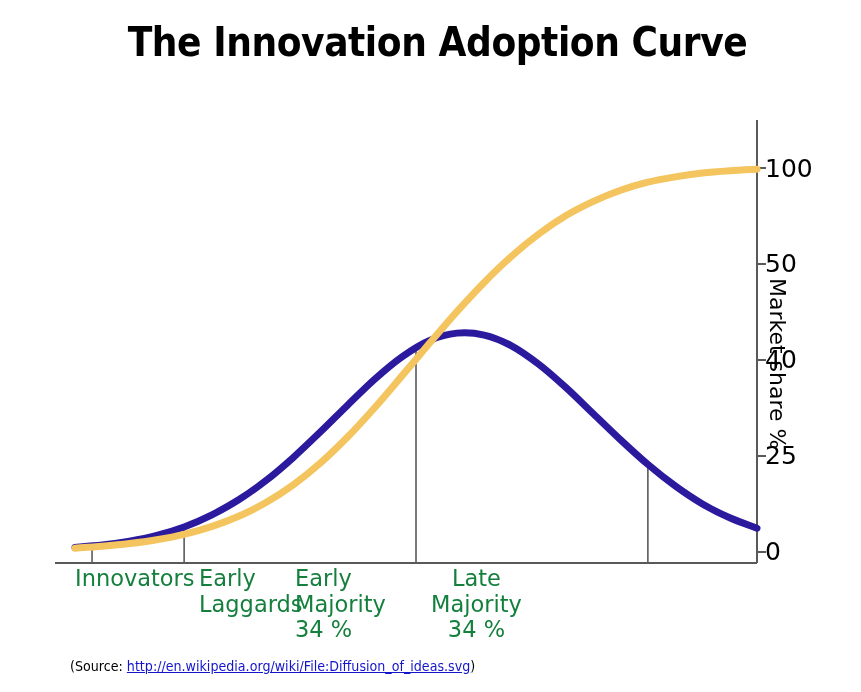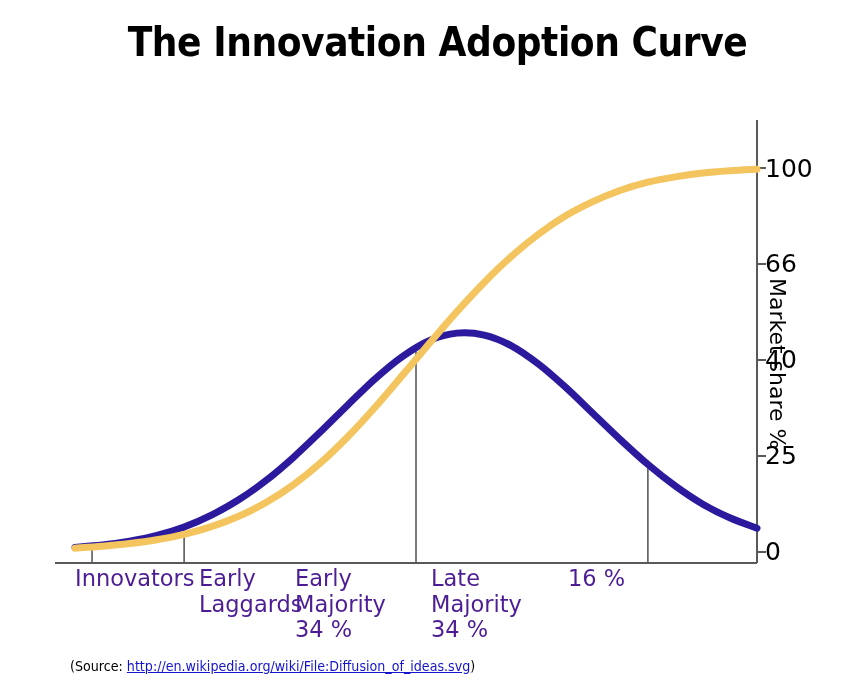--- a/index.html
+++ b/index.html
@@ -87,21 +87,21 @@
     white-space: nowrap;
     transform-origin: 0 0;
     transform: rotate(90deg);
   }
   .cat-block {
     position: absolute;
     top: 566px;
     font-family: "DejaVu Sans", "Liberation Sans", sans-serif;
     font-size: 22.5px;
     line-height: 25.5px;
-    color: #4c1d95;
+    color: #15803d;
     white-space: nowrap;
   }
   .cat-name { display: block; }
   .cat-pct  { display: block; }
   #source {
     position: absolute;
     left: 63px;
     top: 658px;
     font-family: "DejaVu Sans", "Liberation Sans", sans-serif;
     font-size: 13.5px;
@@ -140,21 +140,21 @@
           <line x1="409" y1="563" x2="409" y2="348.48" class="divider-line"></line>
           <line x1="640.88" y1="563" x2="640.88" y2="464.448" class="divider-line"></line>
         </g>
       <g id="curves-group">
           <path d="M 68.00 547.39 C 72.55 547.01, 86.19 546.11, 95.28 545.09 C 104.37 544.06, 113.47 542.85, 122.56 541.25 C 131.65 539.65, 140.75 537.86, 149.84 535.49 C 158.93 533.12, 168.03 530.43, 177.12 527.04 C 186.21 523.65, 195.31 519.68, 204.40 515.14 C 213.49 510.59, 222.59 505.54, 231.68 499.78 C 240.77 494.02, 249.87 487.62, 258.96 480.58 C 268.05 473.54, 277.15 465.66, 286.24 457.54 C 295.33 449.41, 304.43 440.58, 313.52 431.81 C 322.61 423.04, 331.71 413.76, 340.80 404.93 C 349.89 396.10, 358.99 386.88, 368.08 378.82 C 377.17 370.75, 386.27 362.94, 395.36 356.54 C 404.45 350.14, 413.55 344.32, 422.64 340.42 C 431.73 336.51, 440.83 334.02, 449.92 333.12 C 459.01 332.22, 468.11 332.93, 477.20 335.04 C 486.29 337.15, 495.39 340.93, 504.48 345.79 C 513.57 350.66, 522.67 357.25, 531.76 364.22 C 540.85 371.20, 549.95 379.39, 559.04 387.65 C 568.13 395.90, 577.23 405.06, 586.32 413.76 C 595.41 422.46, 604.51 431.42, 613.60 439.87 C 622.69 448.32, 631.79 456.77, 640.88 464.45 C 649.97 472.13, 659.07 479.36, 668.16 485.95 C 677.25 492.54, 686.35 498.69, 695.44 504.00 C 704.53 509.31, 713.63 513.79, 722.72 517.82 C 731.81 521.86, 745.45 526.46, 750.00 528.19" class="curve" stroke="#2B1A9E" stroke-width="7"></path>
           <path d="M 68.00 548.16 C 72.55 547.84, 86.19 547.01, 95.28 546.24 C 104.37 545.47, 113.47 544.64, 122.56 543.55 C 131.65 542.46, 140.75 541.25, 149.84 539.71 C 158.93 538.18, 168.03 536.51, 177.12 534.34 C 186.21 532.16, 195.31 529.66, 204.40 526.66 C 213.49 523.65, 222.59 520.32, 231.68 516.29 C 240.77 512.26, 249.87 507.71, 258.96 502.46 C 268.05 497.22, 277.15 491.39, 286.24 484.80 C 295.33 478.21, 304.43 470.91, 313.52 462.91 C 322.61 454.91, 331.71 446.08, 340.80 436.80 C 349.89 427.52, 358.99 417.47, 368.08 407.23 C 377.17 396.99, 386.27 386.05, 395.36 375.36 C 404.45 364.67, 413.55 353.73, 422.64 343.10 C 431.73 332.48, 440.83 321.73, 449.92 311.62 C 459.01 301.50, 468.11 291.65, 477.20 282.43 C 486.29 273.22, 495.39 264.38, 504.48 256.32 C 513.57 248.26, 522.67 240.83, 531.76 234.05 C 540.85 227.26, 549.95 221.06, 559.04 215.62 C 568.13 210.18, 577.23 205.63, 586.32 201.41 C 595.41 197.18, 604.51 193.47, 613.60 190.27 C 622.69 187.07, 631.79 184.45, 640.88 182.21 C 649.97 179.97, 659.07 178.37, 668.16 176.83 C 677.25 175.30, 686.35 174.02, 695.44 172.99 C 704.53 171.97, 713.63 171.33, 722.72 170.69 C 731.81 170.05, 745.45 169.41, 750.00 169.15" class="curve" stroke="#F4C45F" stroke-width="7"></path>
         </g>
     </svg>
 
     <div class="ytick-label" style="left:758px; top:156px;">100</div>
-    <div class="ytick-label" style="left:758px; top:251px;">66</div>
+    <div class="ytick-label" style="left:758px; top:251px;">50</div>
     <div class="ytick-label" style="left:758px; top:347px;">40</div>
     <div class="ytick-label" style="left:758px; top:443px;">25</div>
     <div class="ytick-label" style="left:758px; top:539px;">0</div>
 
     <div id="ylabel">Market share %</div>
 
     <div class="cat-block" style="left:68px;">
       <span class="cat-name">Innovators</span>
     </div>
 
@@ -162,28 +162,27 @@
       <span class="cat-name">Early</span>
       <span class="cat-name">Laggards</span>
     </div>
 
     <div class="cat-block" style="left:288px;">
       <span class="cat-name">Early</span>
       <span class="cat-name">Majority</span>
       <span class="cat-pct">34 %</span>
     </div>
 
-    <div class="cat-block" style="left:424px;">
+    <div class="cat-block" style="left:424px;text-align:center;">
       <span class="cat-name">Late</span>
       <span class="cat-name">Majority</span>
       <span class="cat-pct">34 %</span>
     </div>
 
     <div class="cat-block" style="left:561px;">
-      <span class="cat-pct">16 %</span>
     </div>
 
   </div>
 
   <div id="source">
     <span>(Source: </span><span class="link">http://en.wikipedia.org/wiki/File:Diffusion_of_ideas.svg</span><span>)</span>
   </div>
 
 </div>
 

